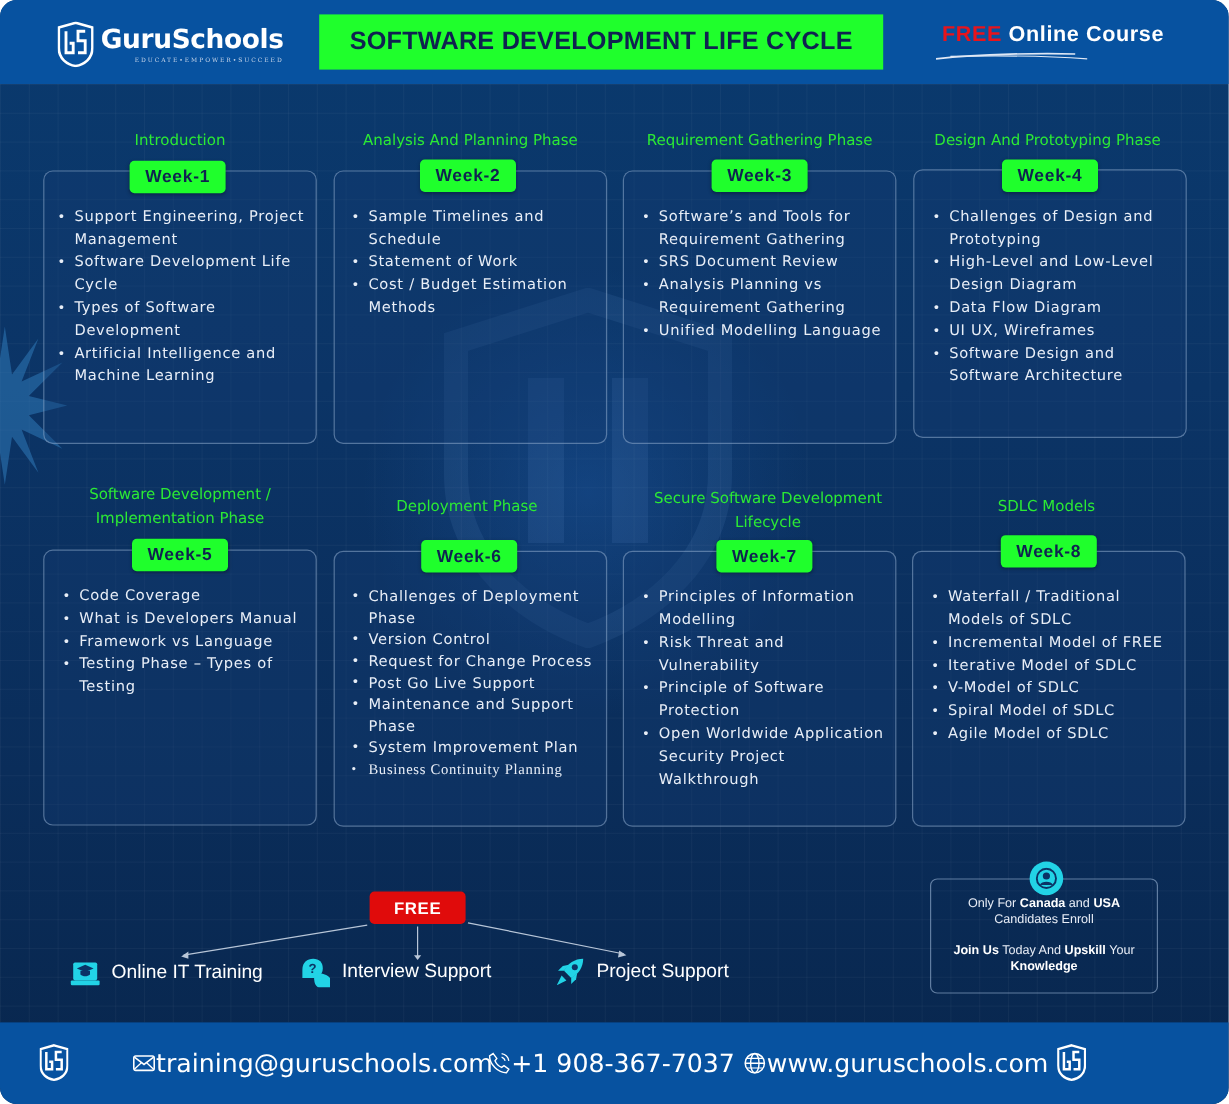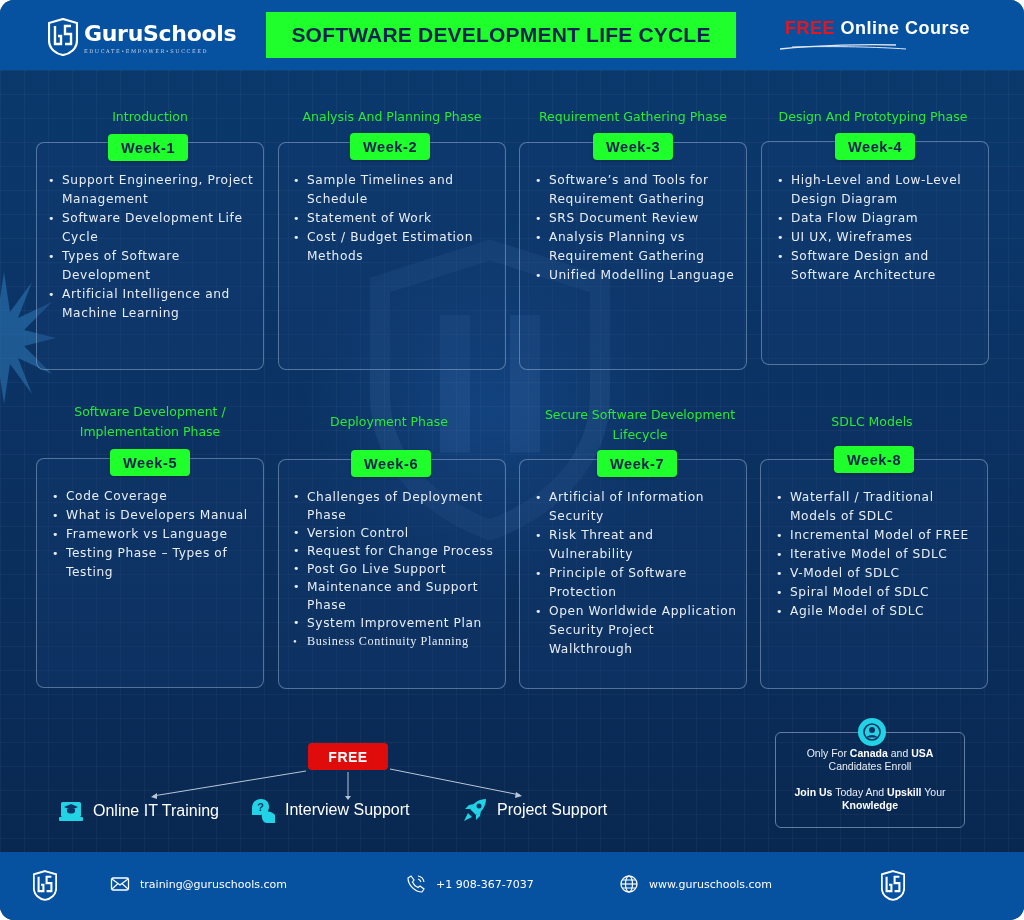--- a/index.html
+++ b/index.html
@@ -28,20 +28,21 @@
   .watermark {
     position: absolute; left: 360px; top: 240px; width: 260px; height: 300px;
     opacity: 0.08; pointer-events: none;
   }
   .starburst { position: absolute; left: -48px; top: 272px; width: 104px; height: 132px; opacity: 0.55; }
 
   
   .header {
     position: absolute; left: 0; top: 0; width: 1024px; height: 70px;
     background: #0752a0;
+    text-align: right;
   }
   .logo { position: absolute; left: 48px; top: 18px; display: flex; align-items: center; }
   .logo-mark { width: 30px; height: 38px; }
   .logo-text-wrap { margin-left: 6px; display: flex; flex-direction: column; }
   .logo-text { color: #ffffff; font-family: "DejaVu Sans", sans-serif; font-weight: bold; font-size: 22px; letter-spacing: -0.3px; line-height: 26px; }
   .logo-tagline { color: #c8d6ea; font-family: "DejaVu Serif", serif; font-size: 5px; letter-spacing: 1.6px; margin-top: 1px; }
   .title-box {
     position: absolute; left: 266px; top: 12px; width: 470px; height: 46px;
     background: #1fff2c; display: flex; align-items: center; justify-content: center;
   }
@@ -99,21 +100,21 @@
   .enroll-line b { color: #ffffff; }
   .enroll-gap { height: 13px; }
 
   
   .footer {
     position: absolute; left: 0; top: 852px; width: 1024px; height: 68px; background: #0752a0;
   }
   .footer-logo { position: absolute; top: 18px; width: 24px; height: 31px; }
   .footer-item { position: absolute; top: 22px; display: flex; align-items: center; }
   .footer-item svg { width: 20px; height: 20px; }
-  .footer-text { color: #ffffff; font-family: "DejaVu Sans", sans-serif; font-size: 11px; margin-left: 10px; }
+  .footer-text { color: #ffffff; font-family: "DejaVu Sans", sans-serif; font-size: 21px; margin-left: 0; }
 </style>
 </head>
 <body>
 
 <div class="page">
   <div class="grid-bg"></div>
   <div class="glow"></div>
 
   <svg class="watermark" viewBox="0 0 100 120">
     <path d="M50 4 L94 18 L94 62 C94 90 72 108 50 116 C28 108 6 90 6 62 L6 18 Z" fill="none" stroke="#8fc2ff" stroke-width="8"></path>
@@ -175,20 +176,21 @@
     <li>Software’s and Tools for Requirement Gathering</li>
     <li>SRS Document Review</li>
     <li>Analysis Planning vs Requirement Gathering</li>
     <li>Unified Modelling Language</li>
   </ul>
 
   <div class="phase-title" style="left:758px; top:107px; width:230px;">Design And Prototyping Phase</div>
   <div class="card" style="left:761px; top:141px; width:228px; height:224px;"></div>
   <div class="week-badge" style="left:835px; top:133px;">Week-4</div>
   <ul class="topics" style="left:777px; top:171px; width:205px;">
+    <li>Challenges of Design and Prototyping</li>
     <li>High-Level and Low-Level Design Diagram</li>
     <li>Data Flow Diagram</li>
     <li>UI UX, Wireframes</li>
     <li>Software Design and Software Architecture</li>
   </ul>
 
   <div class="phase-title" style="left:50px; top:402px; width:200px;">Software Development / Implementation Phase</div>
   <div class="card" style="left:36px; top:458px; width:228px; height:230px;"></div>
   <div class="week-badge" style="left:110px; top:449px;">Week-5</div>
   <ul class="topics" style="left:52px; top:487px; width:205px;">
@@ -208,21 +210,21 @@
     <li style="line-height:18px;">Post Go Live Support</li>
     <li style="line-height:18px;">Maintenance and Support Phase</li>
     <li style="line-height:18px;">System Improvement Plan</li>
     <li style="line-height:18px;font-family:Liberation Serif, serif;">Business Continuity Planning</li>
   </ul>
 
   <div class="phase-title" style="left:525px; top:405px; width:230px;">Secure Software Development Lifecycle</div>
   <div class="card" style="left:519px; top:459px; width:228px; height:230px;"></div>
   <div class="week-badge" style="left:597px; top:450px;">Week-7</div>
   <ul class="topics" style="left:535px; top:488px; width:205px;">
-    <li>Artificial of Information Security</li>
+    <li>Principles of Information Modelling</li>
     <li>Risk Threat and Vulnerability</li>
     <li>Principle of Software Protection</li>
     <li>Open Worldwide Application Security Project Walkthrough</li>
   </ul>
 
   <div class="phase-title" style="left:761px; top:412px; width:222px;">SDLC Models</div>
   <div class="card" style="left:760px; top:459px; width:228px; height:230px;"></div>
   <div class="week-badge" style="left:834px; top:446px;">Week-8</div>
   <ul class="topics" style="left:776px; top:488px; width:205px;">
     <li>Waterfall / Traditional Models of SDLC</li>

